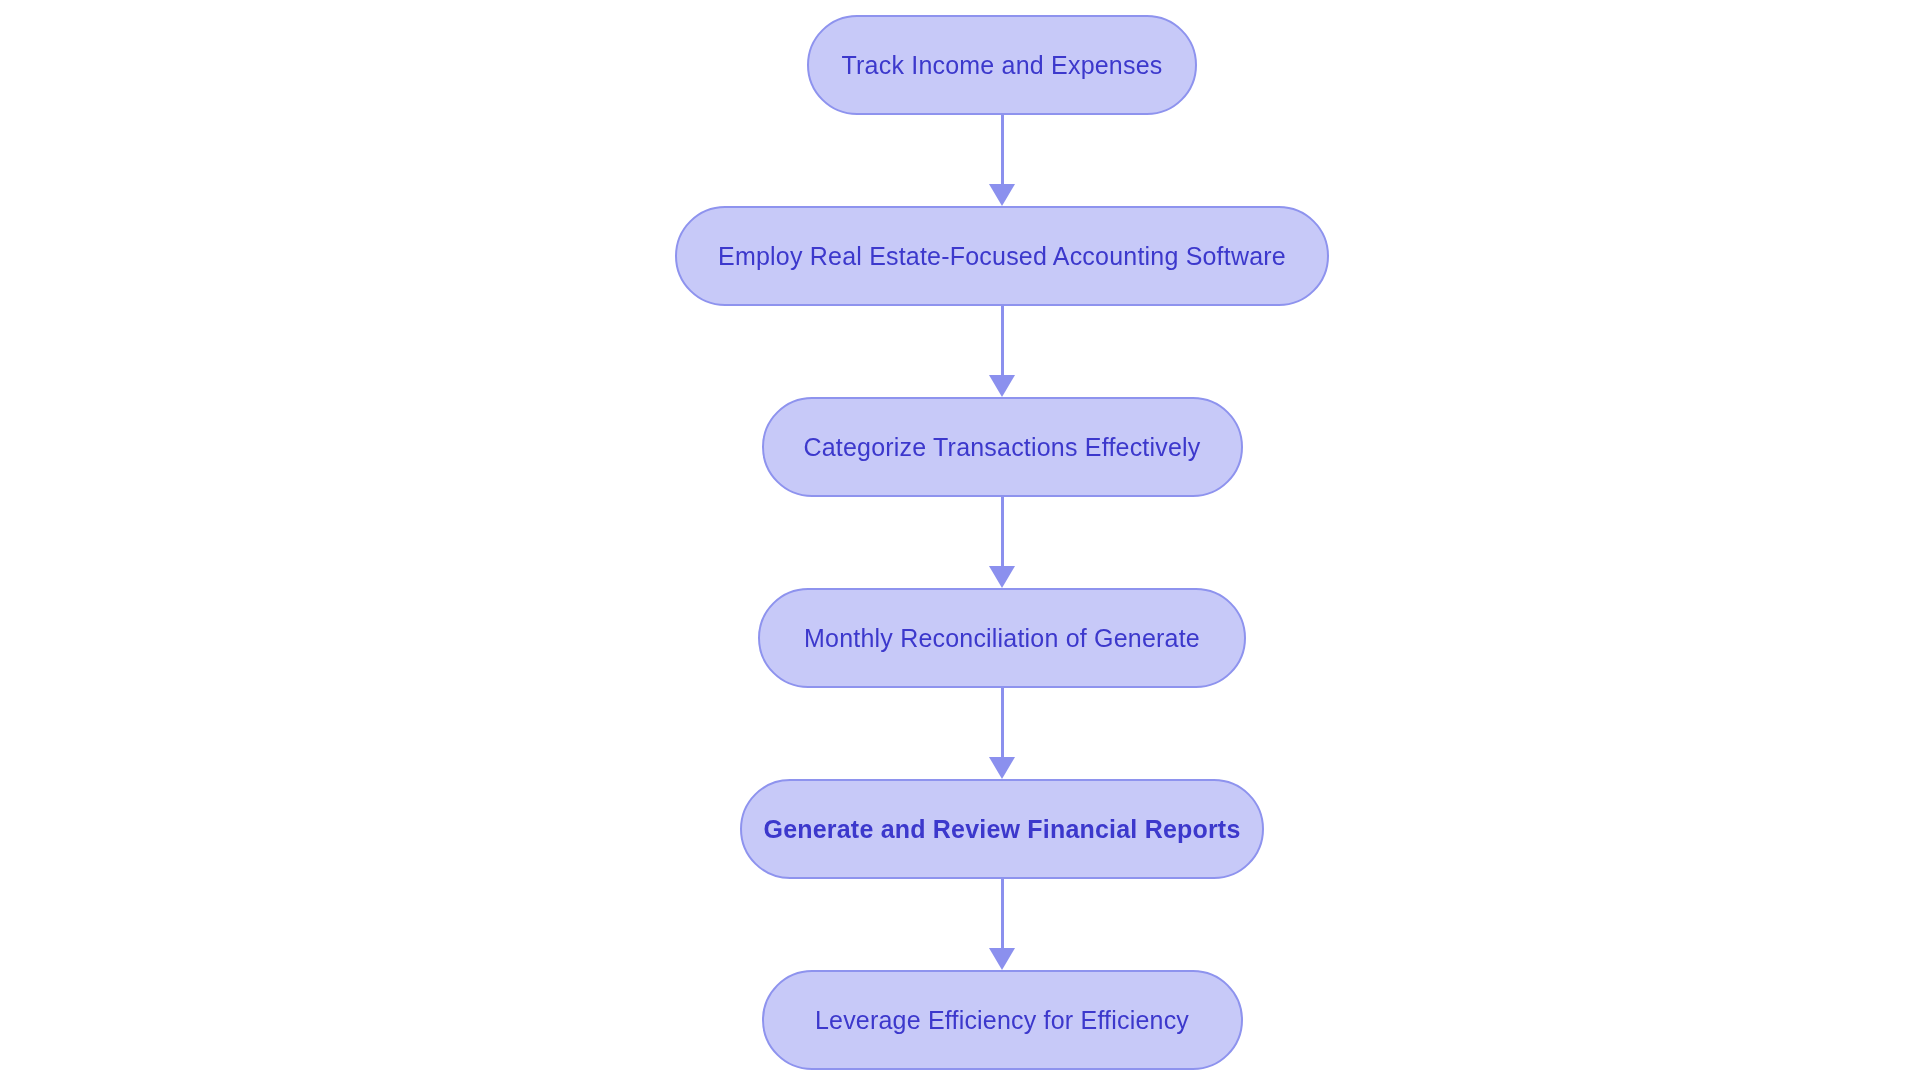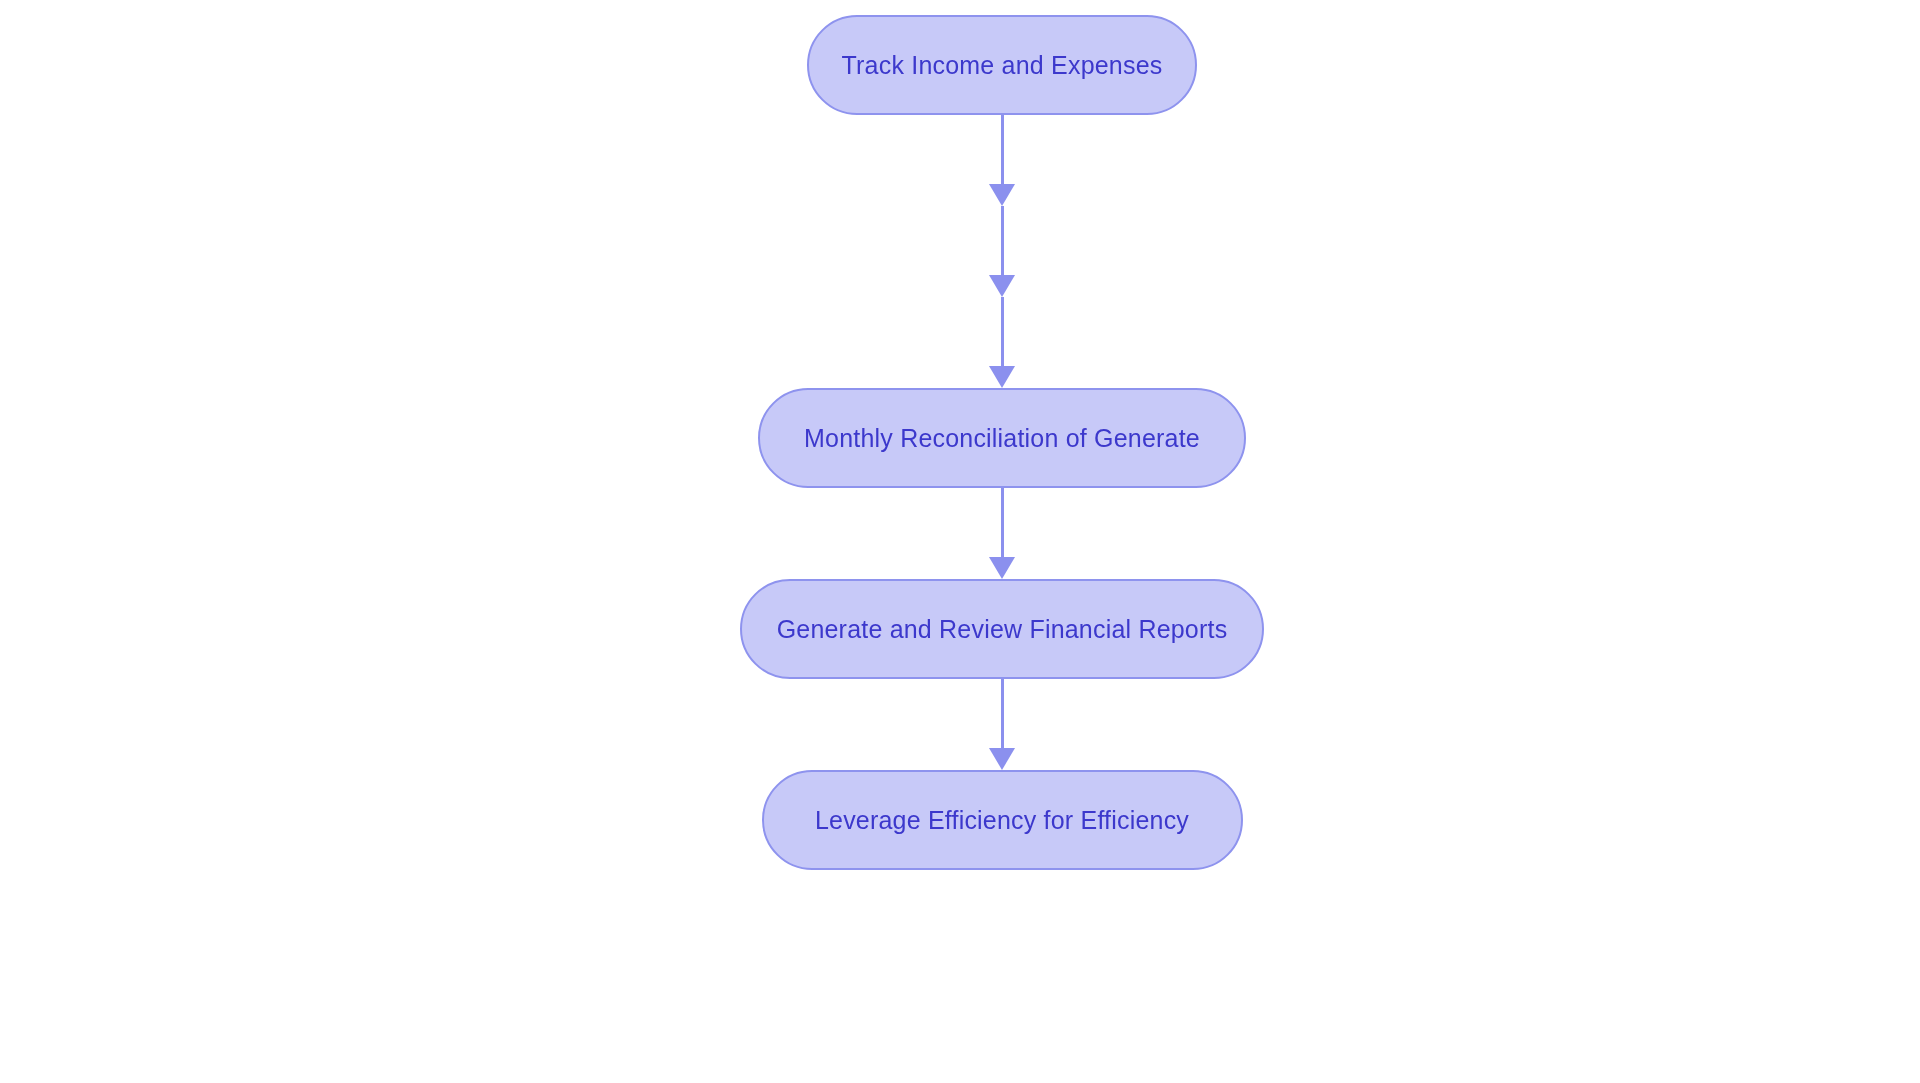--- a/index.html
+++ b/index.html
@@ -39,21 +39,21 @@
     justify-content: center;
     text-align: center;
     font-size: 25px;
     letter-spacing: 0.2px;
     flex-shrink: 0;
   }
   .node-0 { width: 390px; }
   .node-1 { width: 654px; }
   .node-2 { width: 481px; }
   .node-3 { width: 488px; }
-  .node-4 { width: 524px; }
+  .node-4 { width: 524px; font-weight: bold; }
   .node-5 { width: 481px; }
   .connector {
     height: 91px;
     display: flex;
     flex-direction: column;
     align-items: center;
     flex-shrink: 0;
   }
   .connector .line {
     width: 3px;
@@ -75,26 +75,32 @@
 
   <div class="flow-node node-0">
     <span>Track Income and Expenses</span>
   </div>
 
   <div class="connector">
     <div class="line"></div>
     <div class="head"></div>
   </div>
 
+  <div class="flow-node node-1">
+    <span>Employ Real Estate-Focused Accounting Software</span>
+  </div>
 
   <div class="connector">
     <div class="line"></div>
     <div class="head"></div>
   </div>
 
+  <div class="flow-node node-2">
+    <span>Categorize Transactions Effectively</span>
+  </div>
 
   <div class="connector">
     <div class="line"></div>
     <div class="head"></div>
   </div>
 
   <div class="flow-node node-3">
     <span>Monthly Reconciliation of Generate</span>
   </div>
 

